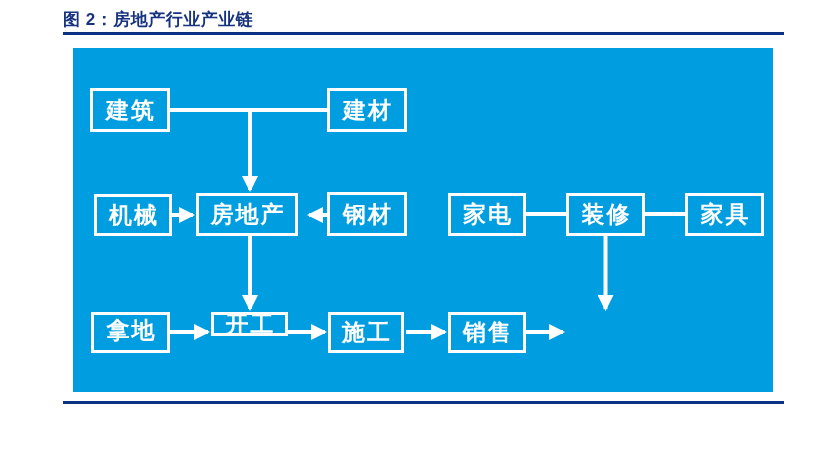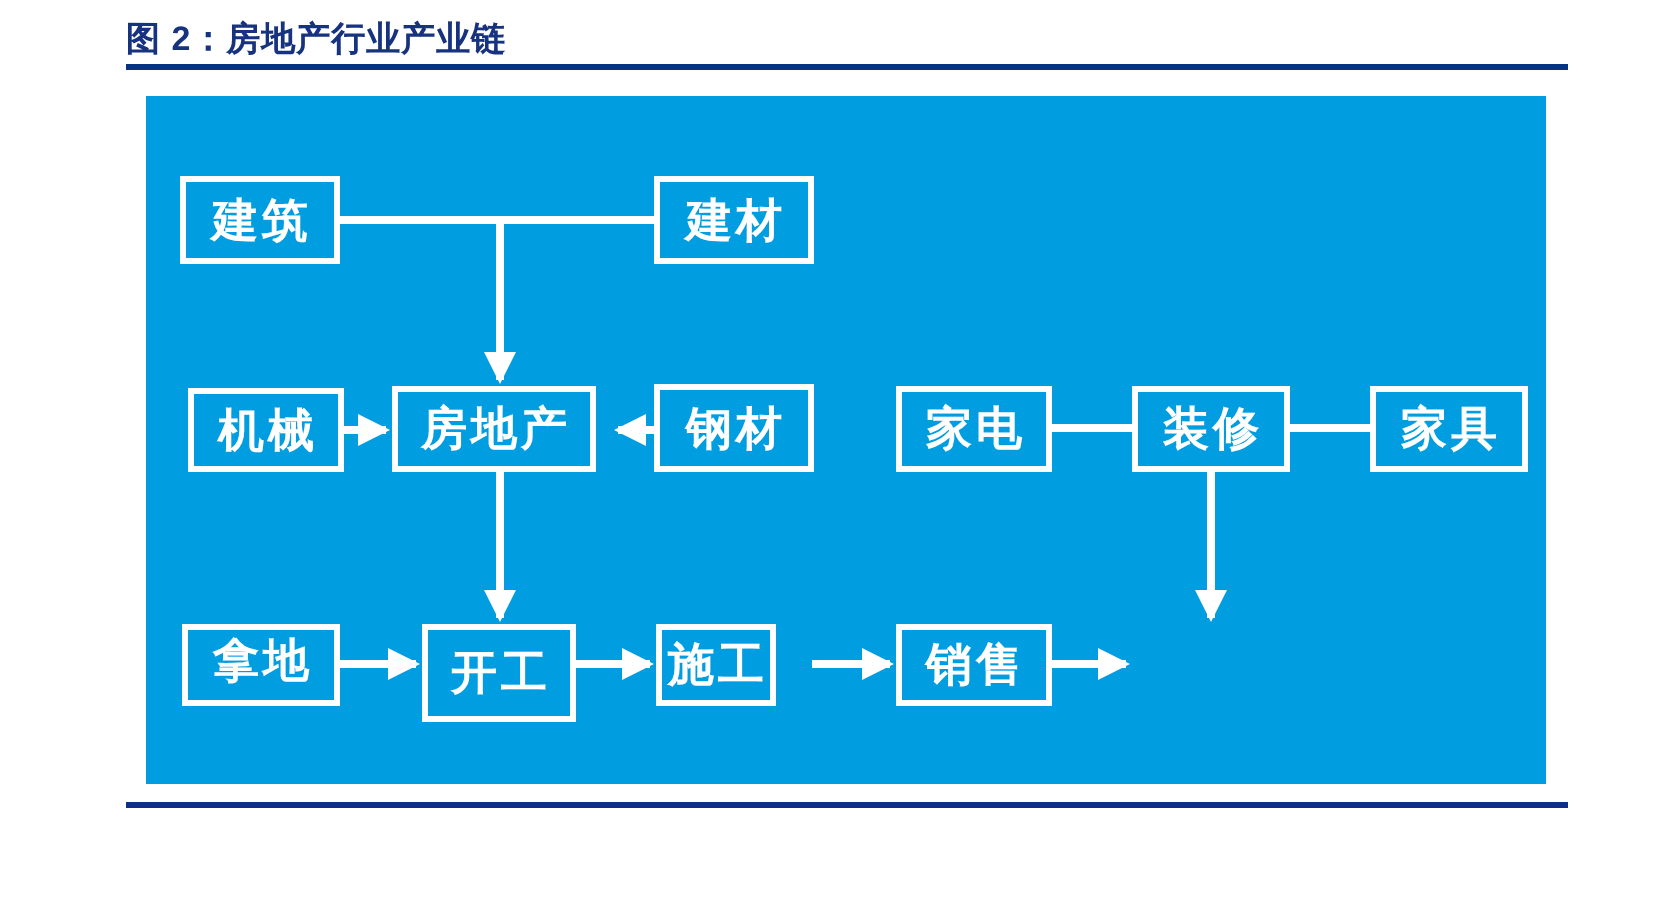--- a/index.html
+++ b/index.html
@@ -66,22 +66,22 @@
   
   .n-jianzhu     { left: 17px;  top: 40px;  width: 80px;  height: 44px; }
   .n-jiancai     { left: 254px; top: 40px;  width: 80px;  height: 44px; }
   .n-jixie       { left: 21px;  top: 146px; width: 78px;  height: 42px; }
   .n-fangdichan  { left: 123px; top: 145px; width: 102px; height: 43px; }
   .n-gangcai     { left: 254px; top: 144px; width: 80px;  height: 44px; }
   .n-jiadian     { left: 375px; top: 145px; width: 78px;  height: 43px; }
   .n-zhuangxiu   { left: 493px; top: 145px; width: 79px;  height: 43px; }
   .n-jiaju       { left: 612px; top: 145px; width: 79px;  height: 43px; }
   .n-nadi        { left: 18px;  top: 264px; width: 79px;  height: 41px; font-family: Liberation Mono, monospace; }
-  .n-kaigong     { left: 138px; top: 264px; width: 77px;  height: 49px; }
-  .n-shigong     { left: 255px; top: 264px; width: 60px;  height: 41px; }
+  .n-kaigong     { left: 138px; top: 264px; width: 77px;  height: 24px; }
+  .n-shigong     { left: 255px; top: 264px; width: 76px;  height: 41px; }
   .n-xiaoshou    { left: 375px; top: 264px; width: 78px;  height: 41px; }
   .n-jungong     { left: 493px; top: 264px; width: 79px;  height: 41px; }
 
   .source-rule {
     position: absolute;
     left: 63px;
     top: 401px;
     width: 721px;
     height: 3px;
     background: #0A3184;

